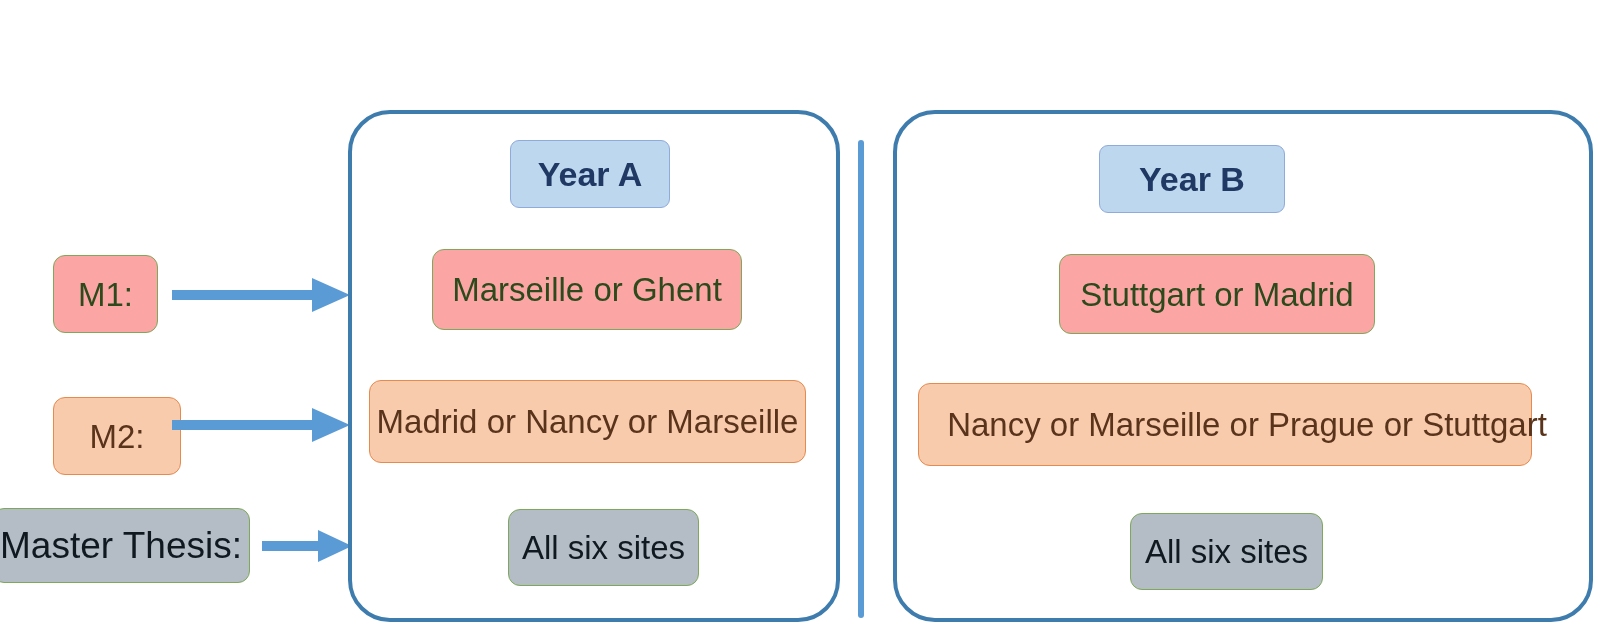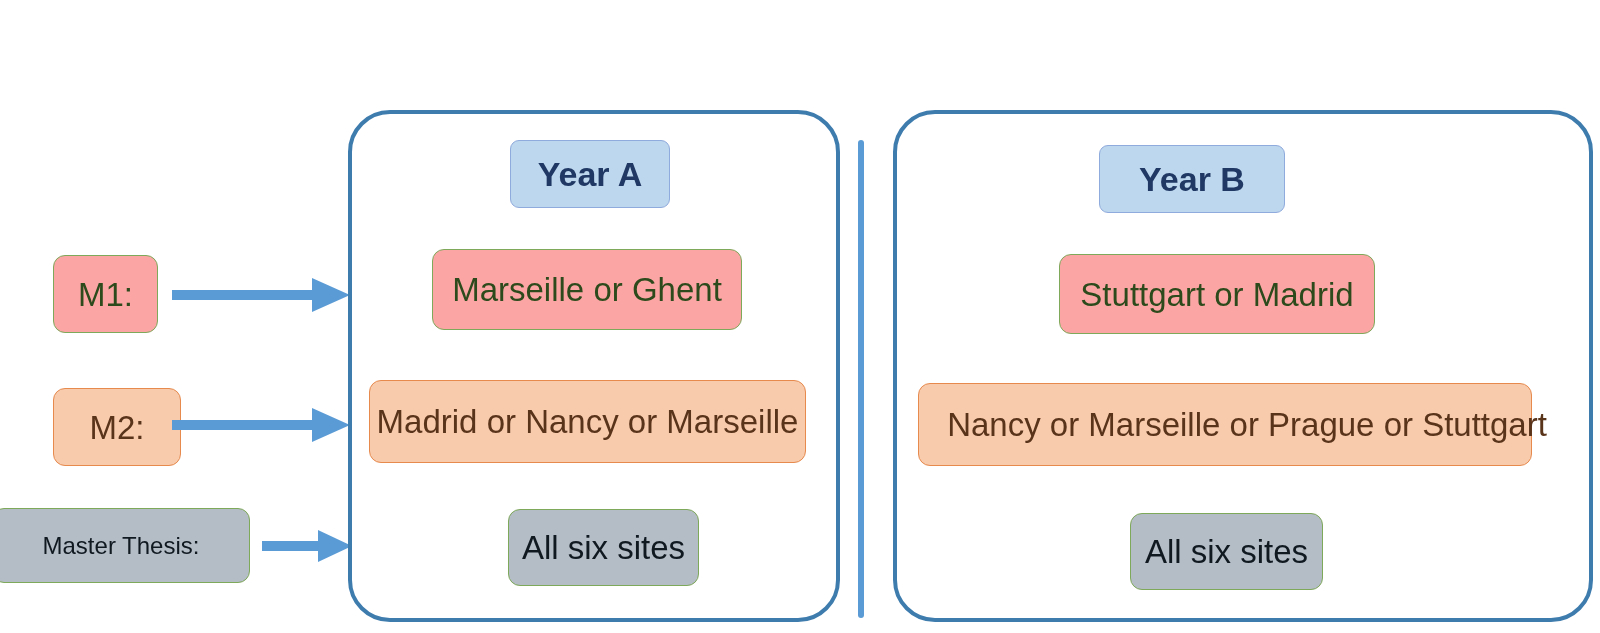--- a/index.html
+++ b/index.html
@@ -128,27 +128,27 @@
   #yb-m2 span     { font-size: 33px; }
   #yb-thesis { left: 1130px; top: 513px; width: 193px; height: 77px; }
   #yb-thesis span { font-size: 33px; }
 
   
   #lbl-m1 {
     left: 53px; top: 255px; width: 105px; height: 78px;
   }
   #lbl-m1 span { font-size: 33px; }
   #lbl-m2 {
-    left: 53px; top: 388px; width: 128px; height: 78px;
+    left: 53px; top: 397px; width: 128px; height: 78px;
   }
   #lbl-m2 span { font-size: 33px; }
   #lbl-thesis {
     left: -8px; top: 508px; width: 258px; height: 75px;
   }
-  #lbl-thesis span { font-size: 24px; }
+  #lbl-thesis span { font-size: 37px; }
 
   
   .arrow { position: absolute; }
   #arrow-m1     { left: 172px; top: 274px; width: 178px; height: 42px; }
   #arrow-m2     { left: 172px; top: 404px; width: 178px; height: 42px; }
   #arrow-thesis { left: 262px; top: 527px; width: 90px;  height: 38px; }
 </style>
 </head>
 <body>
 

